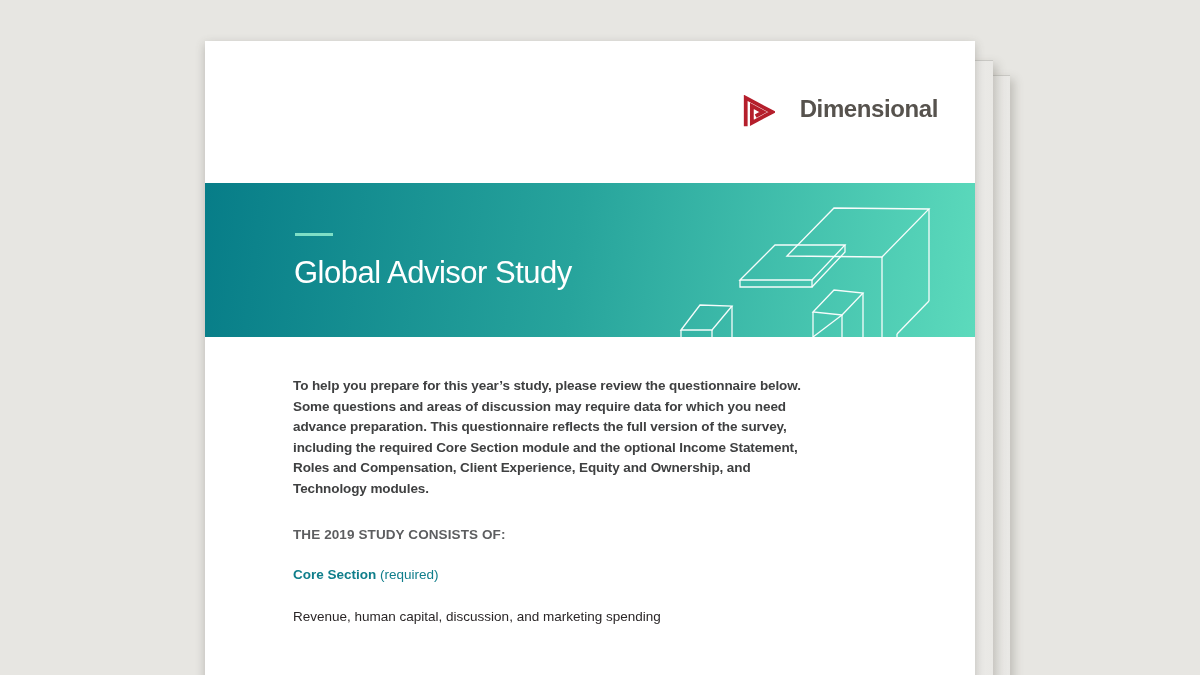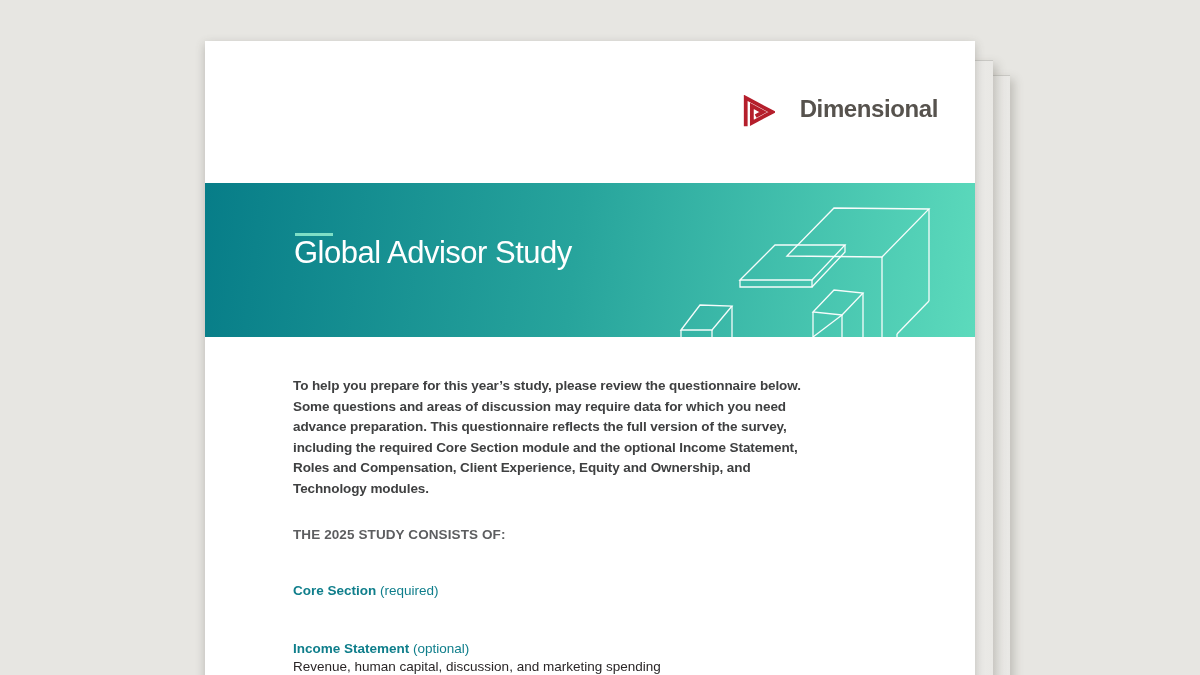--- a/index.html
+++ b/index.html
@@ -55,21 +55,21 @@
     overflow: hidden;
   }
   .banner-accent {
     position: absolute;
     left: 90px; top: 50px;
     width: 38px; height: 3px;
     background: #7edfc6;
   }
   .banner-title {
     position: absolute;
-    left: 89px; top: 52px;
+    left: 89px; top: 72px;
     color: #ffffff;
     font-weight: 300;
     font-size: 31px;
     letter-spacing: -0.5px;
   }
   .banner-cubes {
     position: absolute;
     right: 0; bottom: 0;
     width: 315px; height: 154px;
     display: block;
@@ -85,21 +85,21 @@
     color: #3f4041;
     letter-spacing: -0.1px;
   }
   .consists {
     margin-top: 28px;
     font-size: 13.5px;
     font-weight: 600;
     color: #5d5e60;
     letter-spacing: 0.1px;
   }
-  .module { margin-top: 40px; }
+  .module { margin-top: 24px; }
   .module:first-of-type { margin-top: 29px; }
   .module-head { font-size: 13.5px; line-height: 18px; }
   .module-name { font-weight: 700; color: #0f7e8b; }
   .module-qualifier { font-weight: 400; color: #0f7e8b; }
   .module-desc {
     font-size: 13.5px;
     line-height: 17px;
     color: #2a2627;
     font-weight: 400;
   }
@@ -147,33 +147,29 @@
         <path d="M21 147 L40 122 L72 123 L52 147 Z"></path>
         <path d="M21 147 L21 154"></path>
         <path d="M72 123 L72 154"></path>
         <path d="M52 147 L52 154"></path>
       </svg>
     </div>
 
     <div class="content">
       <p class="intro">To help you prepare for this year’s study, please review the questionnaire below. Some questions and areas of discussion may require data for which you need advance preparation. This questionnaire reflects the full version of the survey, including the required Core Section module and the optional Income Statement, Roles and Compensation, Client Experience, Equity and Ownership, and Technology modules.</p>
 
-      <div class="consists">THE 2025 STUDY CONSISTS OF:</div>
+      <div class="consists">THE 2019 STUDY CONSISTS OF:</div>
 
       <div class="module">
         <div class="module-head">
           <span class="module-name">Core Section</span>
           <span class="module-qualifier">(required)</span>
         </div>
       </div>
 
       <div class="module">
-        <div class="module-head">
-          <span class="module-name">Income Statement</span>
-          <span class="module-qualifier">(optional)</span>
-        </div>
         <div class="module-desc">Revenue, human capital, discussion, and marketing spending</div>
       </div>
 
     </div>
 
   </div>
 </div>
 
 </body></html>

